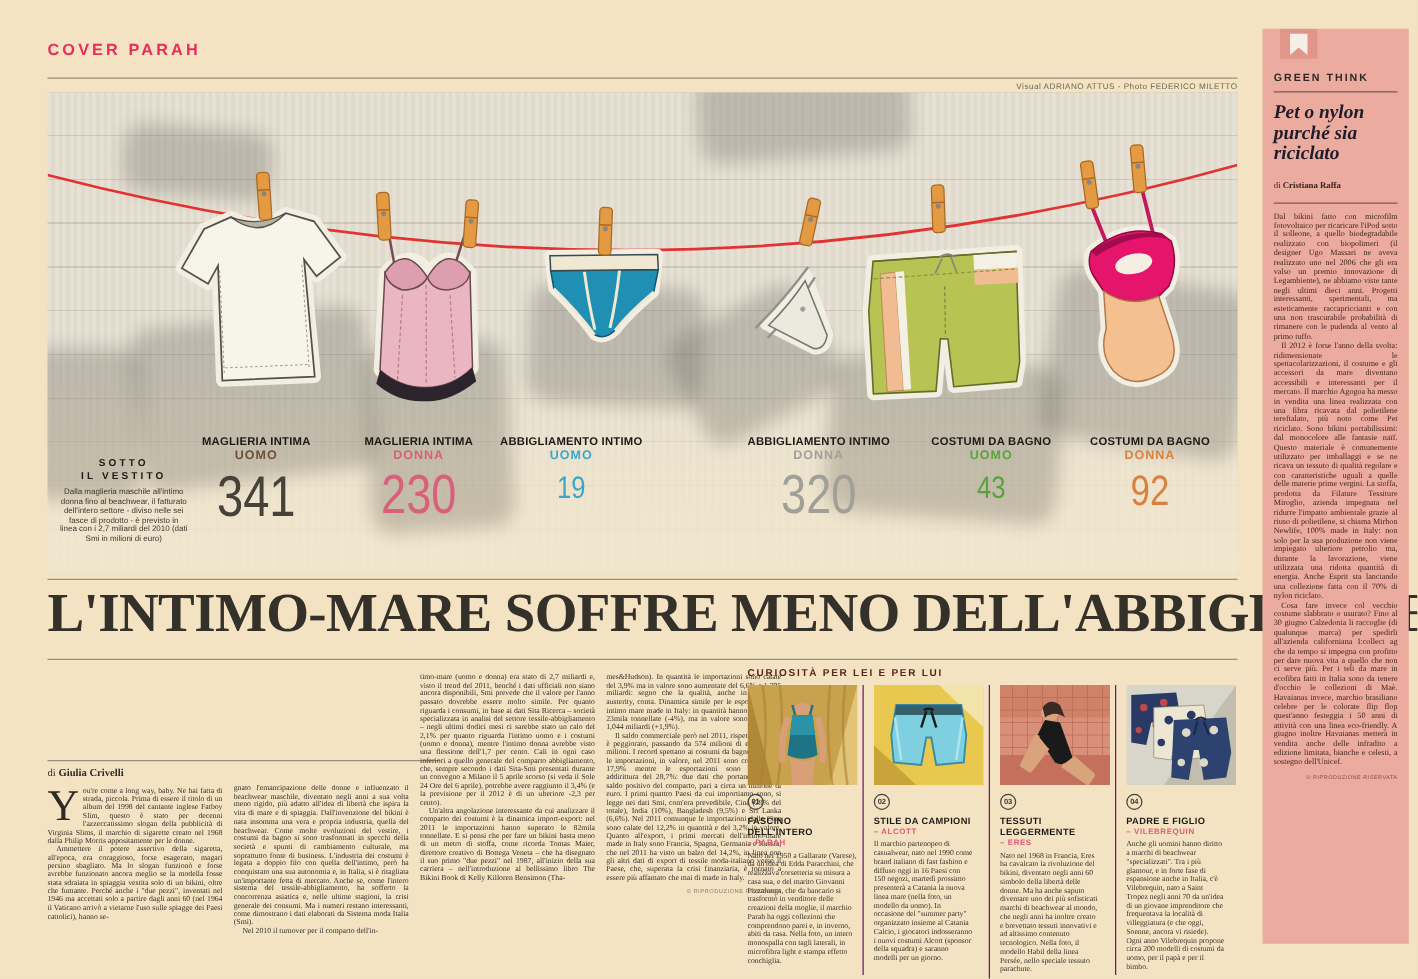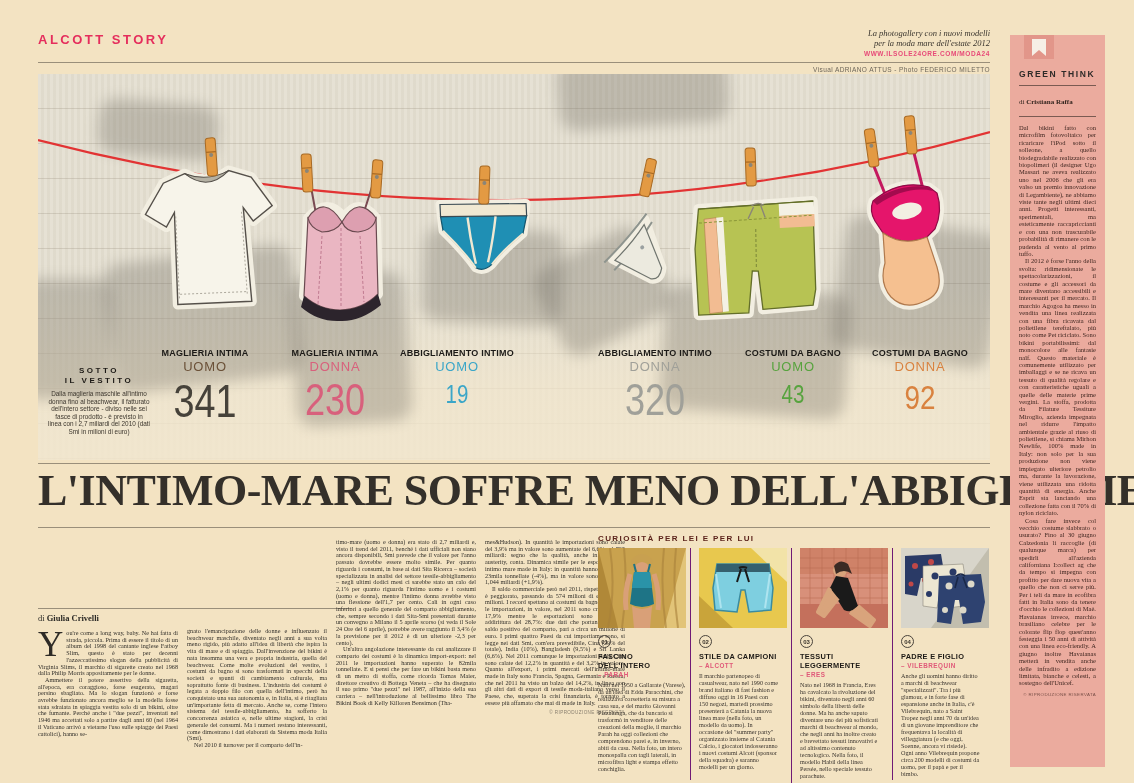--- a/index.html
+++ b/index.html
@@ -41,21 +41,21 @@
   .note { position:absolute; left:10px; top:292px; width:102px;text-align:center; }
   .note-title { font-family:"Liberation Sans",sans-serif; font-weight:bold; font-size:8px;
                 letter-spacing:2.5px; line-height:9.5px; color:#1d1a16; white-space:pre-line; }
   .note-body { margin-top:5px; font-family:"Liberation Sans",sans-serif; font-size:6.4px;
                line-height:7.6px; color:#3d372e; }
 
   
   .cat { position:absolute; top:274px; transform:translateX(-50%); text-align:center;
          font-family:"Liberation Sans",sans-serif; width:150px; }
   .cat-label { font-weight:bold; font-size:9px; letter-spacing:.2px; color:#1c1a17; }
-  .cat-sub { font-weight:normal; font-size:13px; letter-spacing:.8px; margin-top:1px; }
+  .cat-sub { font-weight:bold; font-size:10px; letter-spacing:.8px; margin-top:1px; }
   .cat-num { font-weight:normal; line-height:1; margin-top:4px; transform:scaleX(.82); }
   .c0 .cat-sub{color:#6b5138;} .c0 .cat-num{font-size:46px;color:#46423a;}
   .c1 .cat-sub{color:#d8607c;} .c1 .cat-num{font-size:44px;color:#d8607c;}
   .c2 .cat-sub{color:#3ba6c8;} .c2 .cat-num{font-size:25px;color:#3ba6c8;margin-top:8px;}
   .c3 .cat-sub{color:#a0a099;} .c3 .cat-num{font-size:44px;color:#a0a099;}
   .c4 .cat-sub{color:#57a33e;} .c4 .cat-num{font-size:25px;color:#57a33e;margin-top:8px;}
   .c5 .cat-sub{color:#d9823f;} .c5 .cat-num{font-size:34px;color:#d9823f;margin-top:6px;}
 
   
   .rule-a { position:absolute; left:38px; top:463px; width:952px; border-top:1px solid #9a8f7a; }
@@ -92,46 +92,41 @@
            font-family:"Liberation Sans",sans-serif; font-size:6px; font-weight:bold; color:#3a342c;
            display:flex; align-items:center; justify-content:center; }
   .card-title { margin-top:4px; font-family:"Liberation Sans",sans-serif; font-weight:bold;
                 font-size:7.4px; letter-spacing:.3px; color:#1d1a16; }
   .card-brand { font-family:"Liberation Sans",sans-serif; font-weight:bold; font-size:6.3px;
                 letter-spacing:.5px; color:#e05878; margin-top:1px; }
   .card-text { margin-top:3px; font-size:6.2px; line-height:7px; color:#3a342e; text-align:left;
                height:108px; overflow:hidden; }
 
   
-  .side { position:absolute; left:1010px; top:35px; width:95px; height:732px; background:#ebab9e;
+  .side { position:absolute; left:1010px; top:23px; width:117px; height:732px; background:#ebab9e;
           padding:8px 9px 6px 9px; overflow:hidden; }
   .bookmark-tile { position:absolute; left:14px; top:0; width:30px; height:24px; background:#e2968a; }
   .side-section { margin-top:26px; font-family:"Liberation Sans",sans-serif; font-weight:bold;
                   font-size:8.5px; letter-spacing:1.6px; color:#2e2a28; }
   .side-rule1 { border-top:1px solid #7a5a52; margin-top:6px; }
   .side-title { margin-top:8px; font-family:"Liberation Serif",serif; font-weight:bold; font-style:italic;
                 font-size:15.5px; line-height:16.5px; color:#1e1c28; }
   .side-by { margin-top:12px; font-size:7px; color:#33241e; }
   .side-rule2 { border-top:1px solid #7a5a52; margin-top:10px; }
   .side-body { margin-top:7px; font-size:6.5px; line-height:7.4px; color:#3f2620; text-align:justify; }
   .side-body p + p { text-indent:6px; }
   .side-copy { text-align:right; font-family:"Liberation Sans",sans-serif; font-size:4.4px;
                letter-spacing:.4px; color:#7a5048; margin-top:4px; }
 </style>
 </head>
 <body>
 
 <div class="page">
 
-  <div class="kicker">ALCOTT STORY</div>
-  <div class="promo">
-    <div class="pl">La photogallery con i nuovi modelli</div>
-    <div class="pl">per la moda mare dell'estate 2012</div>
-    <div class="purl">WWW.ILSOLE24ORE.COM/MODA24</div>
-  </div>
+  <div class="kicker">COVER PARAH</div>
   <div class="head-rule"></div>
   <div class="credit">Visual ADRIANO ATTUS - Photo FEDERICO MILETTO</div>
 
   <div class="stage">
     <div class="shadow s1"></div>
     <div class="shadow s2"></div>
     <div class="shadow s3"></div>
     <div class="shadow s4"></div>
     <div class="shadow s5"></div>
     <div class="shadow s6"></div>
@@ -377,20 +372,21 @@
   </div>
 
   <aside class="side">
     <div class="bookmark-tile">
       <svg width="30" height="24" viewBox="0 0 30 24">
           <path d="M8,4 L22,4 L22,21 L15,15 L8,21 Z" fill="#f6efe6"></path>
         </svg>
     </div>
     <div class="side-section">GREEN THINK</div>
     <div class="side-rule1"></div>
+    <div class="side-title">Pet o nylon purché sia riciclato</div>
     <div class="side-by"><span>di </span><b>Cristiana Raffa</b></div>
     <div class="side-rule2"></div>
     <div class="side-body">
       <p>Dal bikini fatto con microfilm fotovoltaico per ricaricare l'iPod sotto il solleone, a quello biodegradabile realizzato con biopolimeri (il designer Ugo Massari ne aveva realizzato uno nel 2006 che gli era valso un premio innovazione di Legambiente), ne abbiamo viste tante negli ultimi dieci anni. Progetti interessanti, sperimentali, ma esteticamente raccapriccianti e con una non trascurabile probabilità di rimanere con le pudenda al vento al primo tuffo.</p>
       <p>Il 2012 è forse l'anno della svolta: ridimensionate le spettacolarizzazioni, il costume e gli accessori da mare diventano accessibili e interessanti per il mercato. Il marchio Agogoa ha messo in vendita una linea realizzata con una fibra ricavata dal polietilene tereftalato, più noto come Pet riciclato. Sono bikini portabilissimi: dal monocolore alle fantasie naïf. Questo materiale è comunemente utilizzato per imballaggi e se ne ricava un tessuto di qualità regolare e con caratteristiche uguali a quelle delle materie prime vergini. La stoffa, prodotta da Filature Tessiture Miroglio, azienda impegnata nel ridurre l'impatto ambientale grazie al riuso di polietilene, si chiama Mirhon Newlife, 100% made in Italy: non solo per la sua produzione non viene impiegato ulteriore petrolio ma, durante la lavorazione, viene utilizzata una ridotta quantità di energia. Anche Esprit sta lanciando una collezione fatta con il 70% di nylon riciclato.</p>
       <p>Cosa fare invece col vecchio costume slabbrato o usurato? Fino al 30 giugno Calzedonia li raccoglie (di qualunque marca) per spedirli all'azienda californiana I:collect ag che da tempo si impegna con profitto per dare nuova vita a quello che non ci serve più. Per i teli da mare in ecofibra fatti in Italia sono da tenere d'occhio le collezioni di Maè. Havaianas invece, marchio brasiliano celebre per le colorate flip flop quest'anno festeggia i 50 anni di attività con una linea eco-friendly. A giugno inoltre Havaianas metterà in vendita anche delle infradito a edizione limitata, bianche e celesti, a sostegno dell'Unicef.</p>
       <div class="side-copy">© RIPRODUZIONE RISERVATA</div>
     </div>
   </aside>
 

